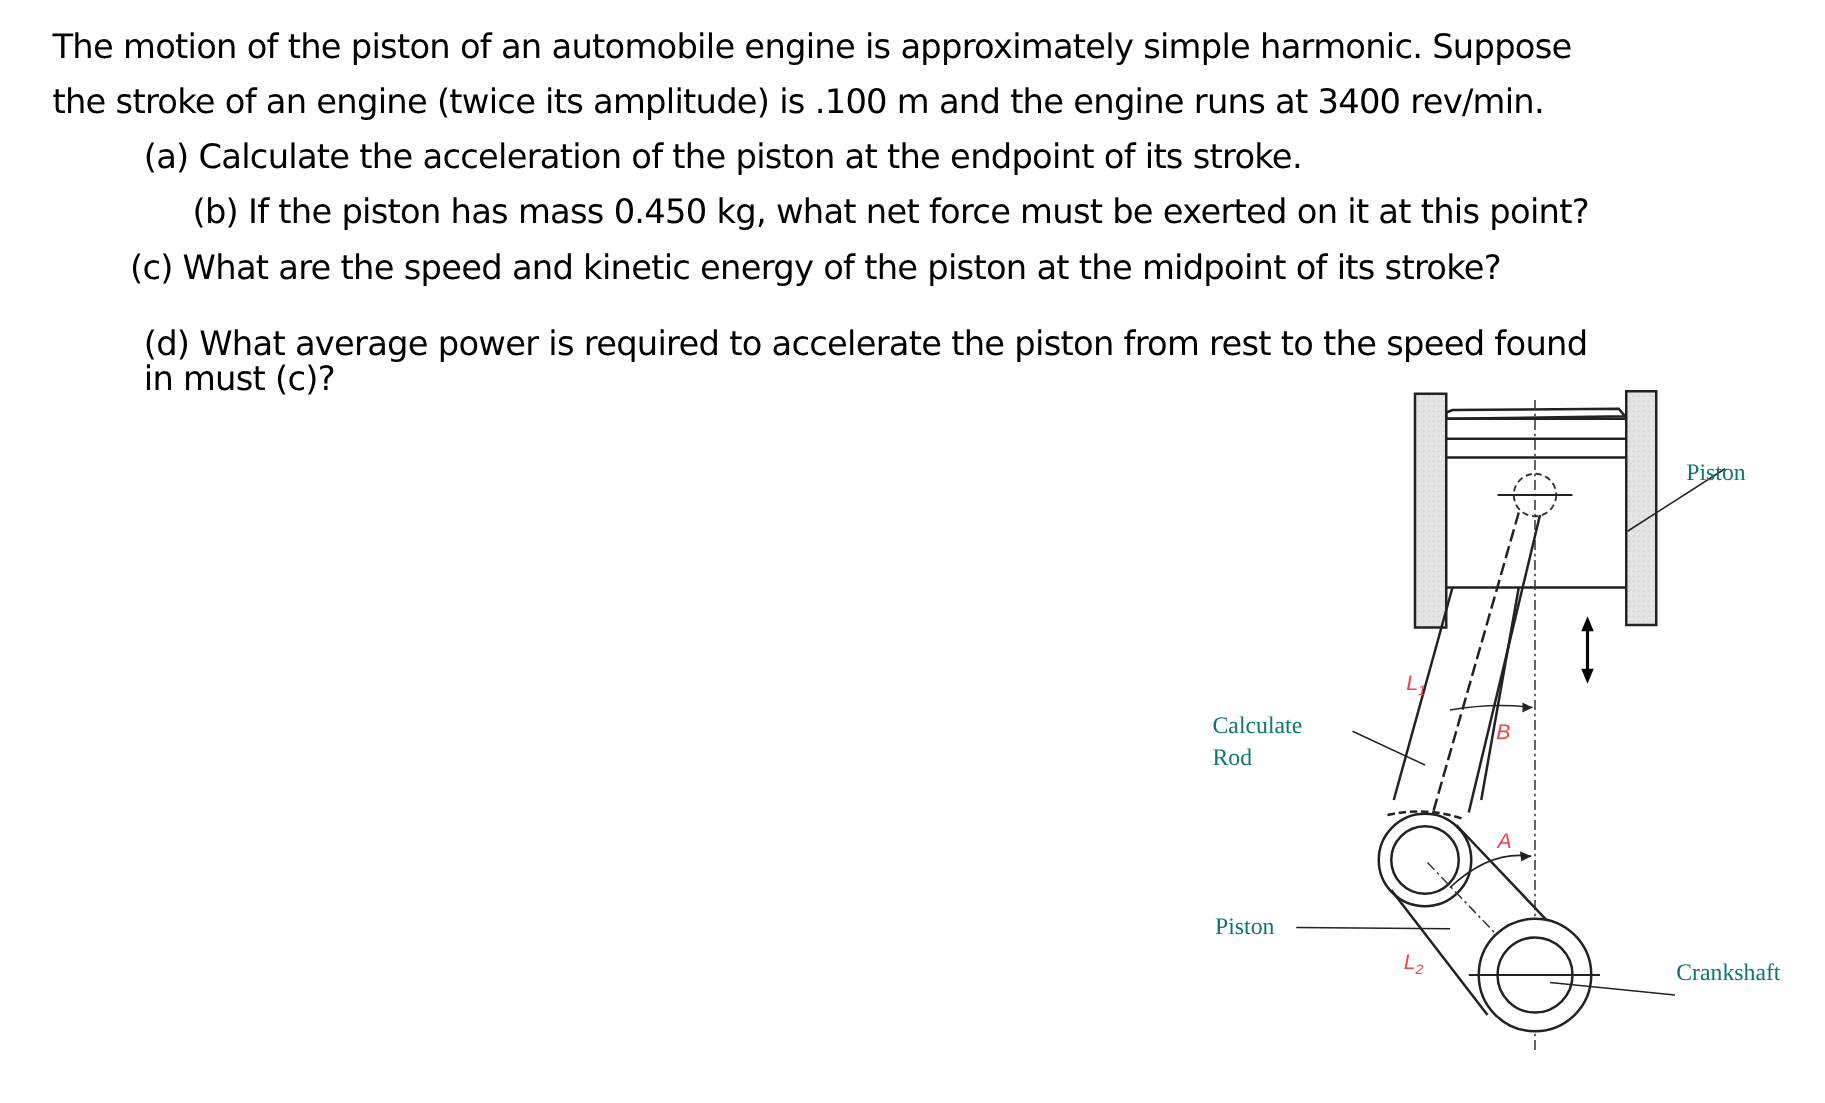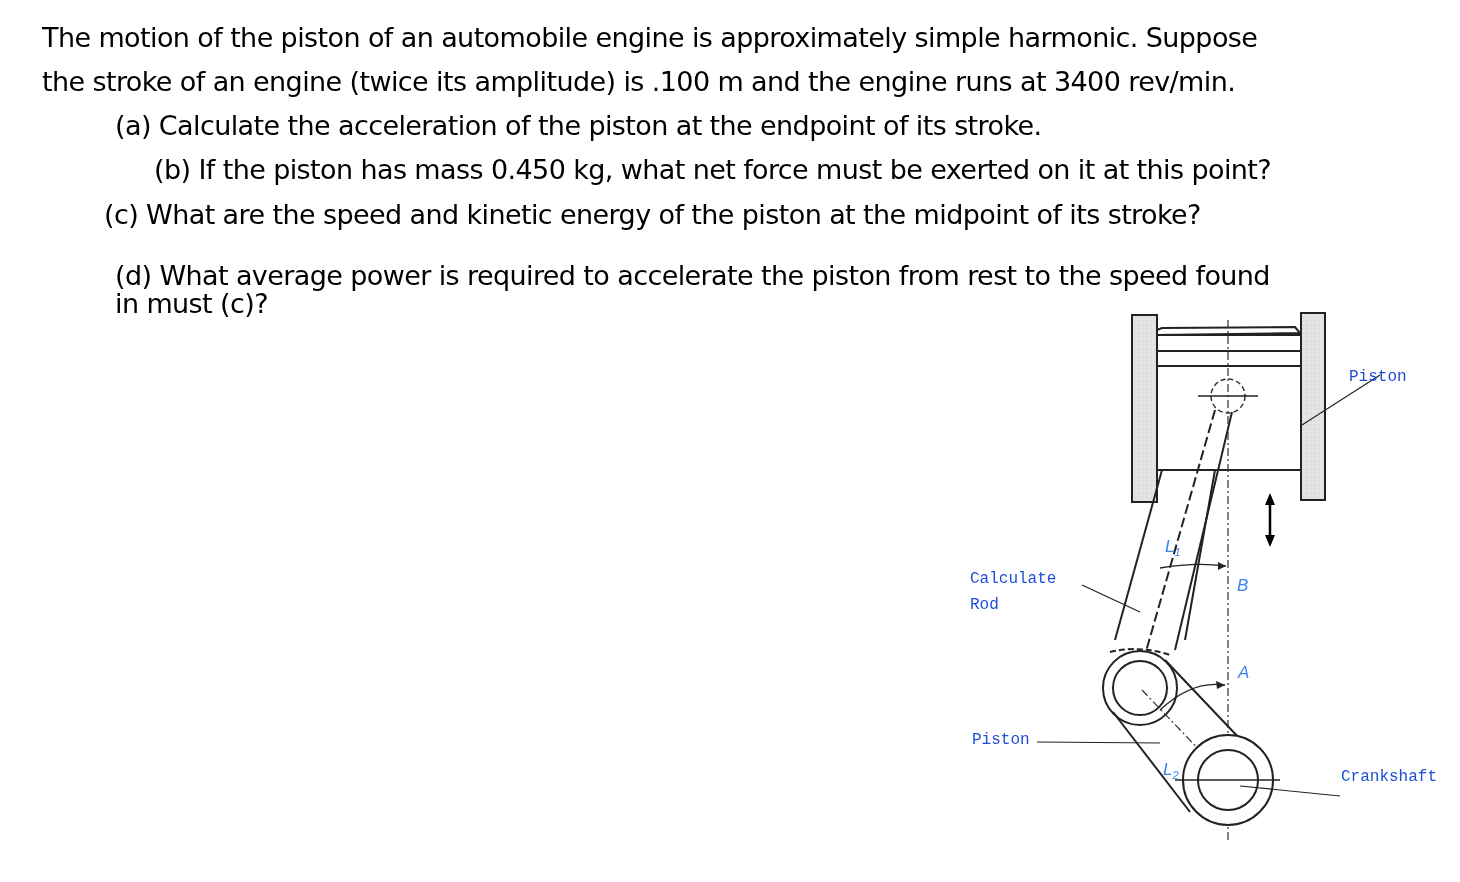--- a/index.html
+++ b/index.html
@@ -1,21 +1,21 @@
 <!DOCTYPE html>
 <html><head>
 <meta charset="utf-8">
 <style>
   html, body { margin: 0; padding: 0; background: #ffffff; }
   body { width: 1460px; height: 882px; position: relative; overflow: hidden;
          font-family: "DejaVu Sans", sans-serif; color: #000; }
   .line { position: absolute; font-size: 27px; white-space: nowrap; letter-spacing: -0.6px; }
   .diagram { position: absolute; left: 930px; top: 300px; }
-  .lbl { position: absolute; font-family: Liberation Mono, monospace; font-size: 16px; color: #1d4ed8; }
-  .ital { font-family: "Liberation Sans", sans-serif; font-style: italic; font-size: 17px; color: #3b82f6; margin-left: 40px; }
+  .lbl { position: absolute; font-family: Liberation Serif, serif; font-size: 19px; color: #0f766e; }
+  .ital { font-family: "Liberation Sans", sans-serif; font-style: italic; font-size: 17px; color: #ef4444; }
 </style>
 </head>
 <body>
 
 <div>
   <div class="line" style="left:42px; top:22px;">The motion of the piston of an automobile engine is approximately simple harmonic.  Suppose</div>
   <div class="line" style="left:42px; top:66px;">the stroke of an engine (twice its amplitude) is .100 m and the engine runs at 3400 rev/min.</div>
   <div class="line" style="left:115px; top:110px;">(a) Calculate the acceleration of the piston at the endpoint of its stroke.</div>
   <div class="line" style="left:115px; top:154px;margin-left:39px;">(b) If the piston has mass 0.450 kg, what net force must be exerted on it at this point?</div>
   <div class="line" style="left:104px; top:199px;">(c) What are the speed and kinetic energy of the piston at the midpoint of its stroke?</div>

